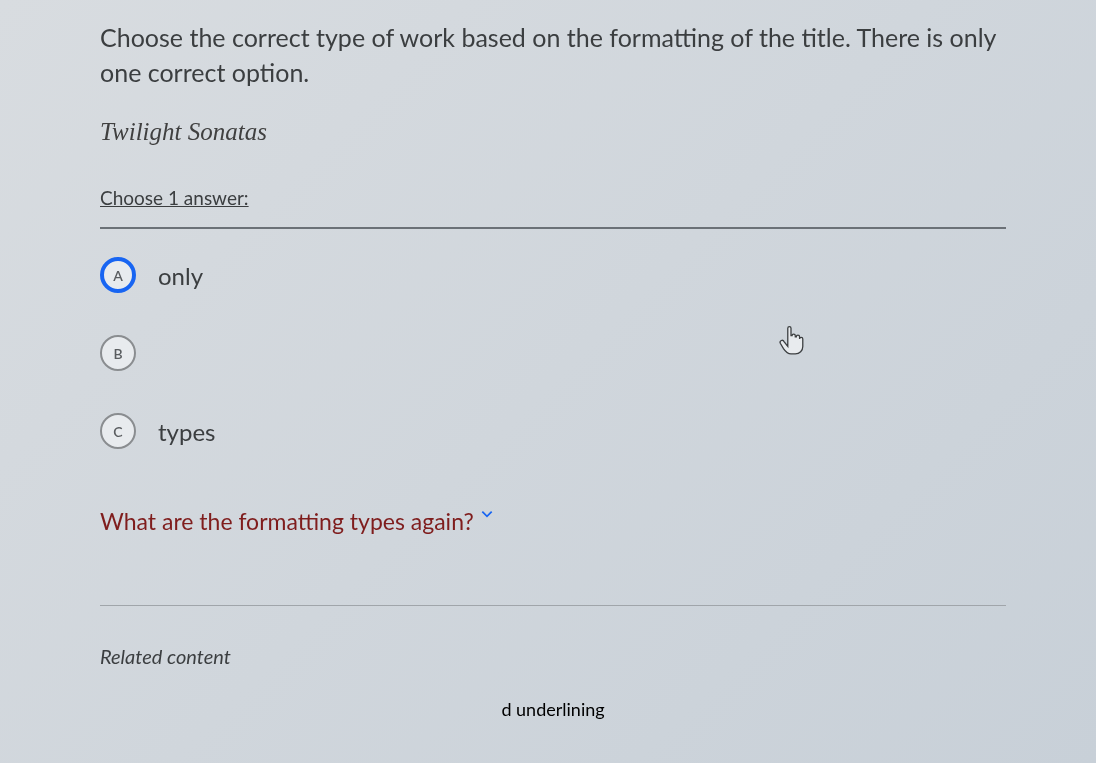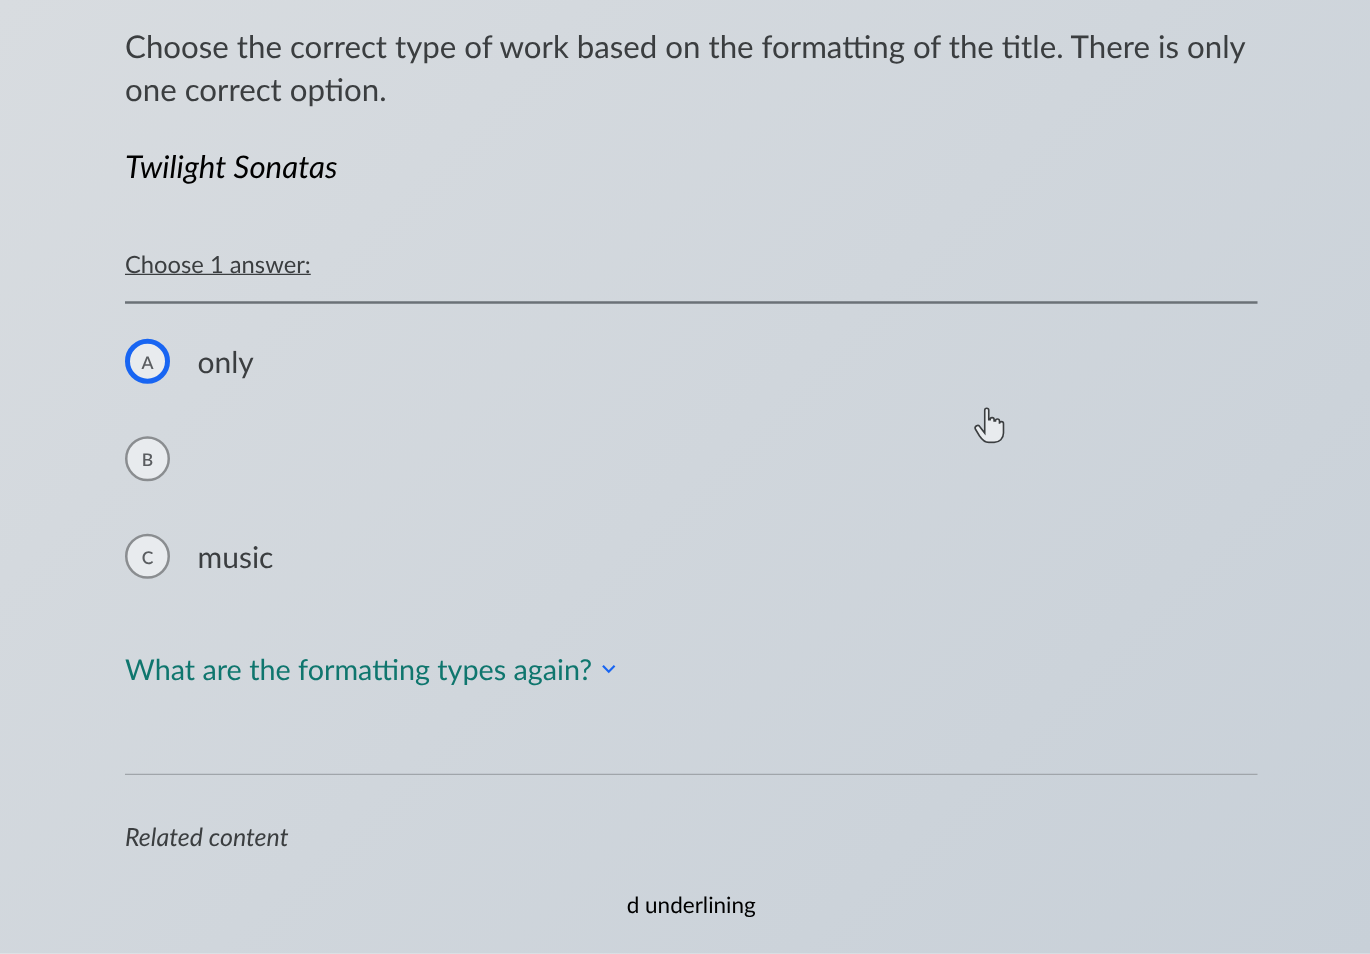--- a/index.html
+++ b/index.html
@@ -18,22 +18,23 @@
     }
     .question-prompt {
       font-size: 25px;
       line-height: 1.4;
       color: #3b3e40;
       margin-bottom: 28px;
     }
     .work-title {
       font-size: 25px;
       font-style: italic;
-      color: #000000;
-      margin-bottom: 52px;
+      color: #404040;
+      margin-bottom: 40px;
+      font-family: Liberation Serif, serif;
     }
     .choose-label {
       font-size: 19px;
       color: #3b3e40;
       margin-bottom: 18px;
       text-decoration: underline;
     }
     .divider {
       border: none;
       border-top: 2px solid #6b7177;
@@ -67,24 +68,24 @@
     }
     .radio-circle.selected {
       border: 4px solid #1865f2;
     }
     .option-label {
       font-size: 24px;
       color: #3b3e40;
     }
     .hint-link {
       display: inline-flex;
-      align-items: center;
+      align-items: flex-start;
       gap: 6px;
       font-size: 23px;
-      color: #0f766e;
+      color: #7f1d1d;
       cursor: pointer;
       margin-bottom: 70px;
     }
     .chevron-down {
       width: 14px;
       height: 14px;
     }
     .section-divider {
       border: none;
       border-top: 1px solid #a0a5aa;
@@ -126,21 +127,21 @@
 <div class="options">
   <div class="option">
     <div class="radio-circle selected">A</div>
     <div class="option-label">only</div>
   </div>
   <div class="option">
     <div class="radio-circle">B</div>
   </div>
   <div class="option">
     <div class="radio-circle">C</div>
-    <div class="option-label">music</div>
+    <div class="option-label">types</div>
   </div>
 </div>
 
 <div class="hint-link">
   <span>What are the formatting types again?</span>
   <svg class="chevron-down" viewBox="0 0 12 12" fill="none">
     <path d="M2 4 L6 8 L10 4" stroke="#1865f2" stroke-width="1.5" fill="none"></path>
   </svg>
 </div>
 

